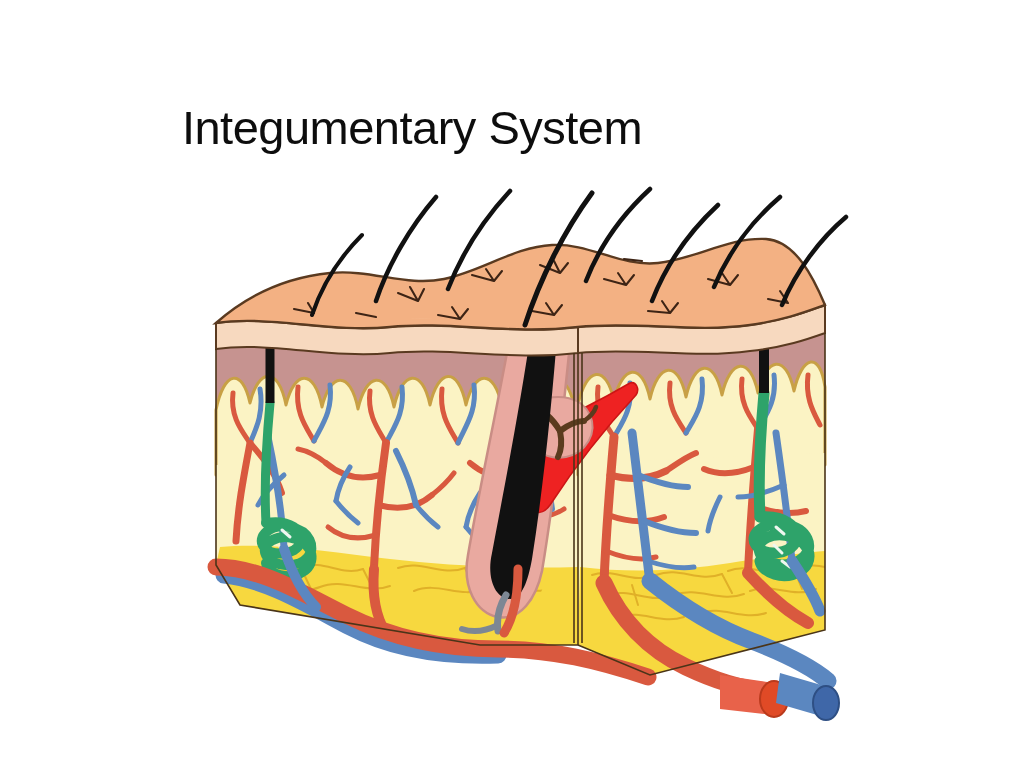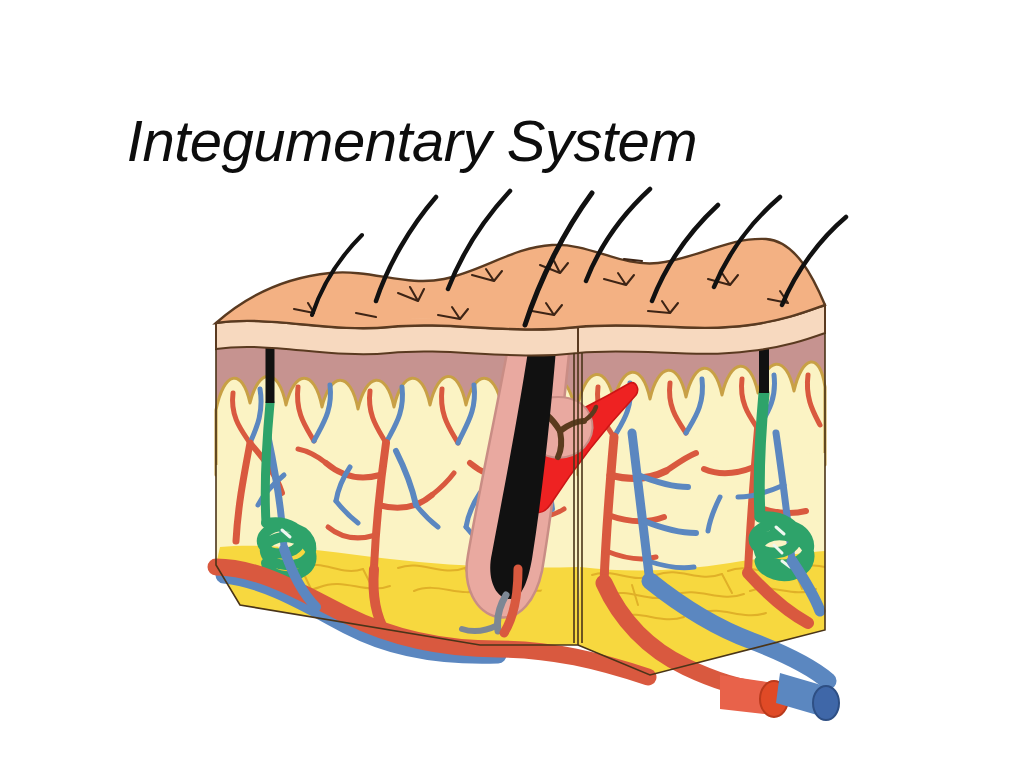--- a/index.html
+++ b/index.html
@@ -20,27 +20,26 @@
     height: 768px;
     background: #ffffff;
   }
   #slide-title {
     position: absolute;
     left: 0;
     top: 72px;
     width: 824px;
     text-align: center;
     font-family: "Liberation Sans", sans-serif;
-    font-size: 58px;
+    font-size: 47px;
     font-weight: normal;
     line-height: 1.05;
     color: #0d0d0d;
     letter-spacing: -0.5px;
     white-space: nowrap;
-    font-style: italic;
   }
   #diagram-wrap {
     position: absolute;
     left: 180px;
     top: 175px;
     width: 680px;
     height: 570px;
   }
   svg.skin-svg {
     display: block;

